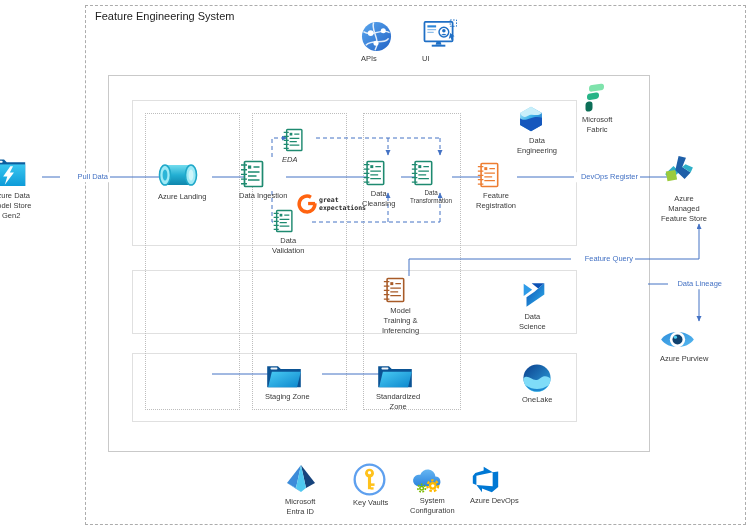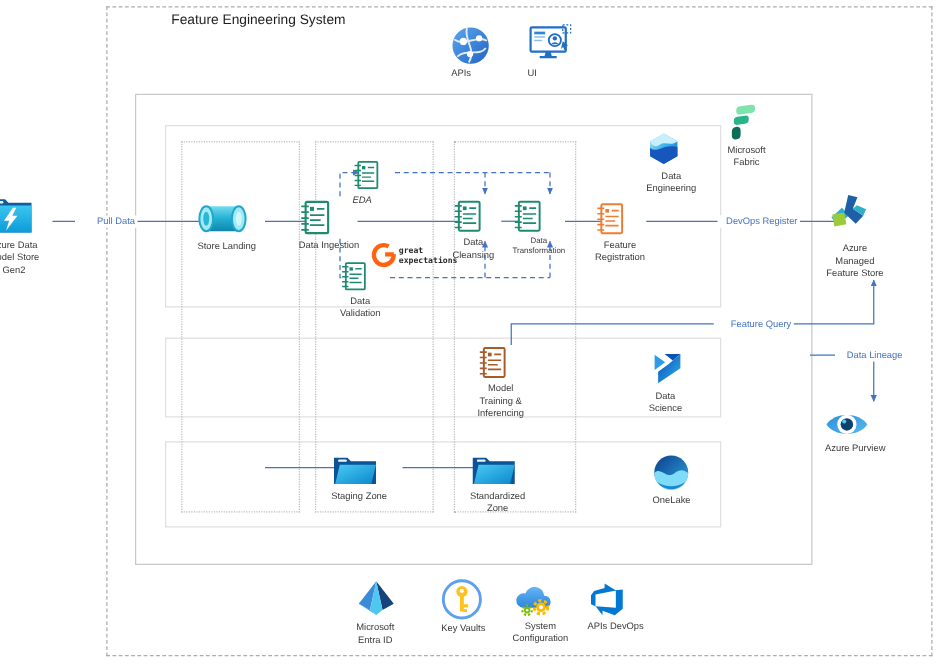--- a/index.html
+++ b/index.html
@@ -3,21 +3,21 @@
 <meta charset="utf-8">
 <style>
   html,body{margin:0;padding:0;background:#fff;}
   #stage{position:relative;width:750px;height:531px;background:#fff;overflow:hidden;
          font-family:"Liberation Sans",sans-serif;}
   .box{position:absolute;}
   .outer{border:1px dashed #ACACAC;}
   .inner{border:1px solid #C9C9C9;}
   .row{border:1px solid #E0E0E0;}
   .col{border:1px dotted #BDBDBD;}
-  #diagram-title{position:absolute;left:95px;top:10px;font-size:11px;color:#1d1d1d;margin-left:42px;}
+  #diagram-title{position:absolute;left:95px;top:10px;font-size:11px;color:#1d1d1d;}
   .node{position:absolute;display:flex;flex-direction:column;align-items:flex-start;gap:2px;}
   .lbl{font-size:7.5px;line-height:1.3;color:#3a3a3a;text-align:center;white-space:pre-line;}
   .lbl.tiny{font-size:6.3px;}
   .elabel{position:absolute;font-size:7.5px;color:#4472C4;background:#fff;text-align:right;
           line-height:1;padding:1px 2px;transform:translateY(-50%);white-space:nowrap;}
   #wires{position:absolute;left:0;top:0;pointer-events:none;}
   .wire{stroke:#4472C4;stroke-width:1;fill:none;}
   .wire.dash{stroke-dasharray:4 3;}
   #gx-text{position:absolute;left:319px;top:196px;font-family:"DejaVu Sans Mono",monospace;
            font-weight:bold;font-size:6.5px;line-height:1.25;color:#2b2b2b;white-space:pre-line;}
@@ -254,21 +254,21 @@
       </svg>
     <div class="lbl">Azure Data
 Model Store
 Gen2</div>
   </div>
 
   <div class="node" style="left:158px;top:160px;width:66px;">
     <svg class="ic" width="40" height="30">
         <use href="#sym-cylinder"></use>
       </svg>
-    <div class="lbl">Store Landing</div>
+    <div class="lbl">Azure Landing</div>
   </div>
   <div class="node" style="left:239px;top:159px;width:66px;">
     <svg class="ic" width="26" height="30" style="color:#1E8A70">
         <use href="#sym-notebook"></use>
       </svg>
     <div class="lbl">Data Ingestion</div>
   </div>
   <div class="node" style="left:282px;top:127px;width:40px;font-style:italic;">
     <svg class="ic" width="22" height="26" style="color:#1E8A70">
         <use href="#sym-notebook"></use>
@@ -394,16 +394,16 @@
     <svg class="ic" width="33" height="29">
         <use href="#sym-syscfg"></use>
       </svg>
     <div class="lbl">System
 Configuration</div>
   </div>
   <div class="node" style="left:470px;top:465px;width:66px;">
     <svg class="ic" width="31" height="29">
         <use href="#sym-devops"></use>
       </svg>
-    <div class="lbl">APIs DevOps</div>
+    <div class="lbl">Azure DevOps</div>
   </div>
 
 </div>
 
 </body></html>

